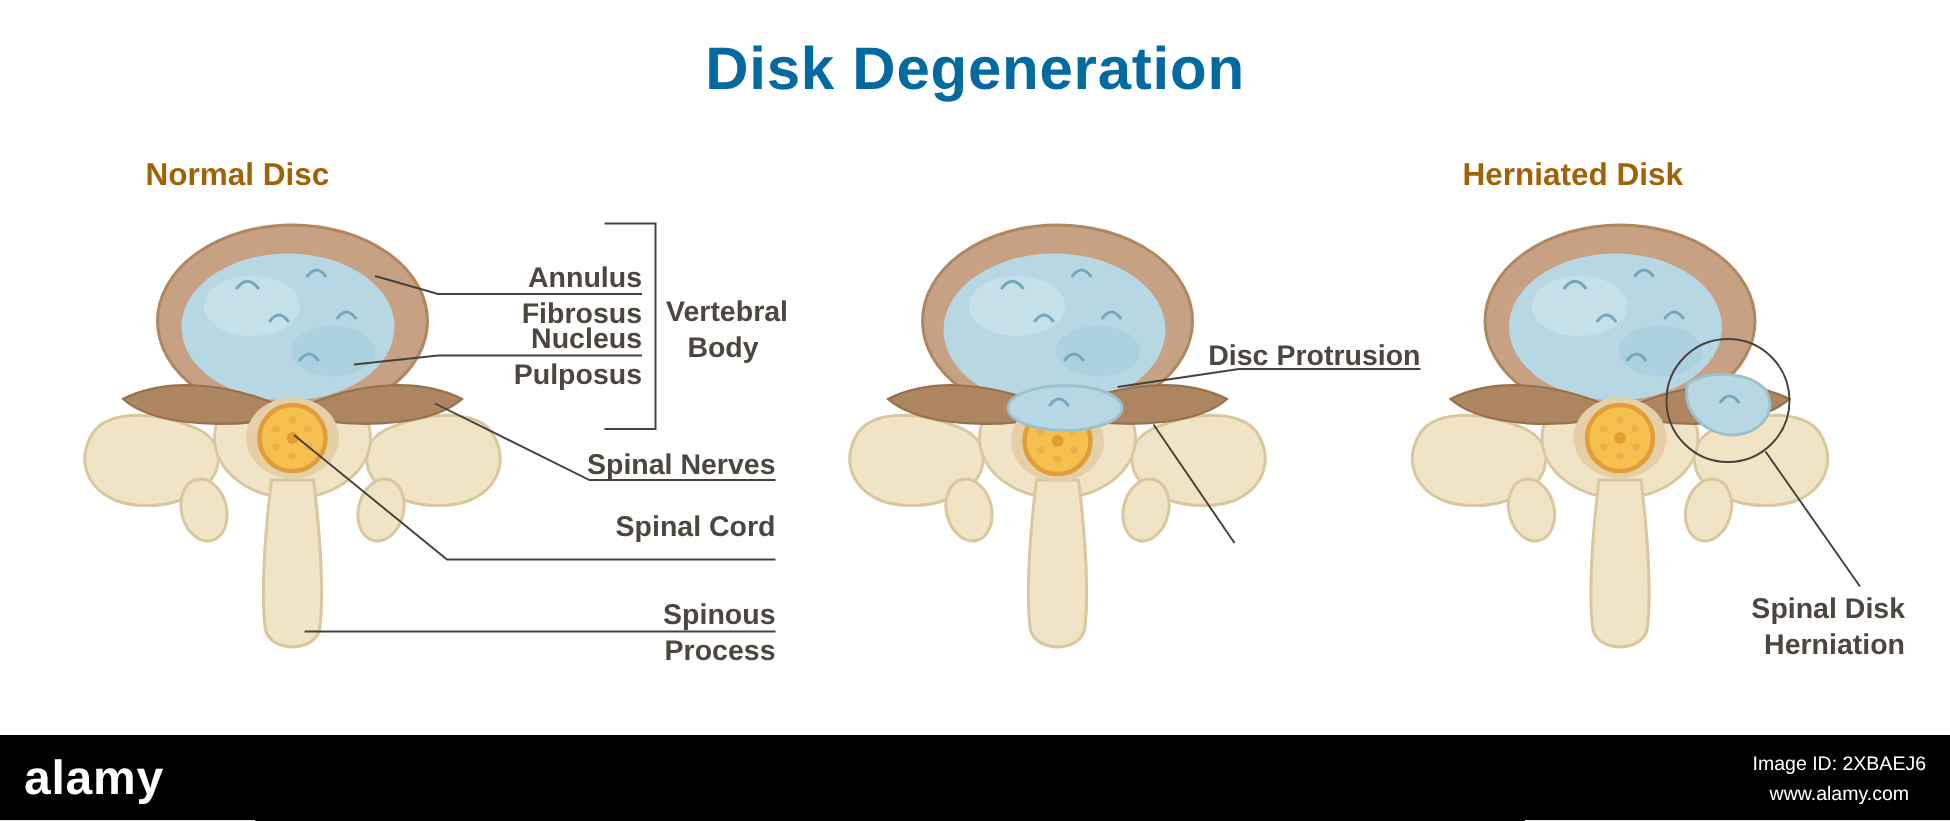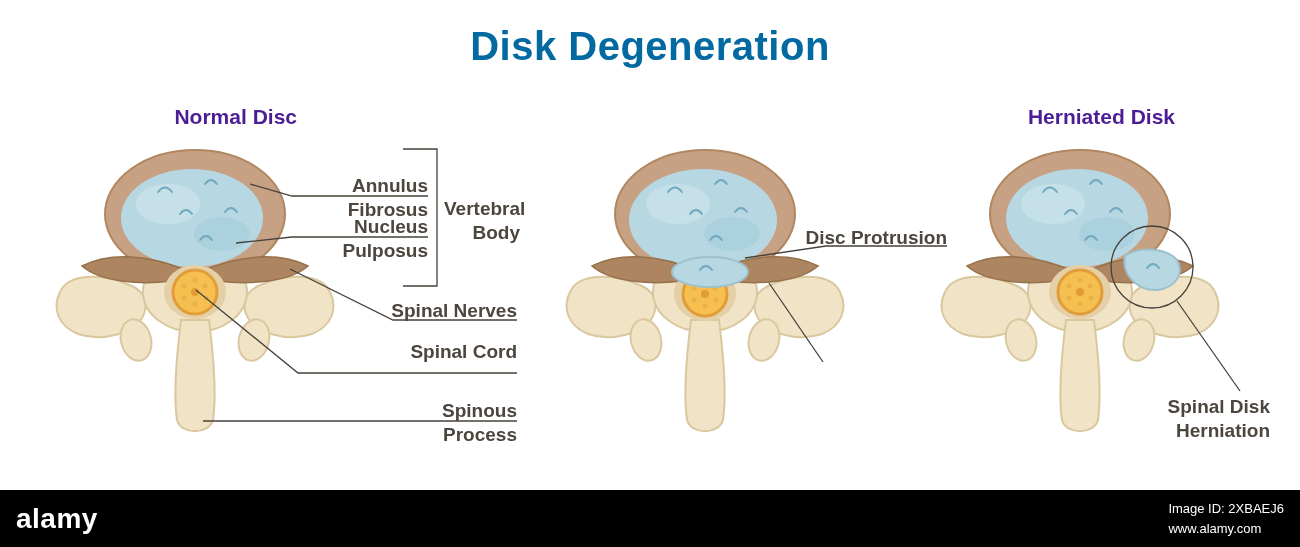--- a/index.html
+++ b/index.html
@@ -1,29 +1,29 @@
 <!DOCTYPE html>
 <html><head>
 <meta charset="utf-8">
 <style>
   html,body{margin:0;padding:0;background:#ffffff;font-family:"Liberation Sans",sans-serif;}
   .canvas{position:relative;width:1300px;height:547px;background:#ffffff;overflow:hidden;}
   .abs{position:absolute;}
   .page-title{left:0;top:24px;width:1300px;text-align:center;font-size:40px;font-weight:bold;
               color:#0369a1;letter-spacing:0.5px;}
-  .section-title{font-size:21px;font-weight:bold;color:#4c1d95;text-align:right;}
+  .section-title{font-size:21px;font-weight:bold;color:#a16207;text-align:left;}
   .lbl{font-size:19px;font-weight:bold;color:#4c463e;line-height:1.25;}
   .r{text-align:right;}
   .c{text-align:center;}
   .overlay{left:0;top:0;pointer-events:none;}
   .overlay polyline,.overlay path,.overlay circle{fill:none;stroke:#46413a;stroke-width:1.3;}
   .footer{position:absolute;left:0;right:0;bottom:0;height:57px;background:#000000;color:#ffffff;
           display:flex;align-items:center;justify-content:space-between;padding:0 16px;box-sizing:border-box;}
-  .brand{font-size:28px;font-weight:bold;letter-spacing:0.5px;}
-  .meta{text-align:left;font-size:13px;line-height:1.5;}
+  .brand{font-size:32px;font-weight:bold;letter-spacing:0.5px;}
+  .meta{text-align:center;font-size:13px;line-height:1.5;}
 </style>
 </head>
 <body>
 
 <div class="canvas">
 
   <div class="abs page-title">Disk Degeneration</div>
 
   <div class="abs section-title" style="left:97px;top:105px;width:200px;">Normal Disc</div>
   <div class="abs section-title" style="left:975px;top:105px;width:200px;">Herniated Disk</div>
@@ -167,21 +167,21 @@
     <polyline points="196,290 298,373 517,373"></polyline>
     <polyline points="203,421 517,421"></polyline>
     <polyline points="745,258 826,246 947,246"></polyline>
     <polyline points="769,283 823,362"></polyline>
     <circle cx="1152" cy="267" r="41"></circle>
     <polyline points="1177,301 1240,391"></polyline>
   </svg>
 
   <div class="abs lbl r" style="left:280px;top:174px;width:148px;">Annulus Fibrosus</div>
   <div class="abs lbl r" style="left:280px;top:215px;width:148px;">Nucleus Pulposus</div>
-  <div class="abs lbl c" style="left:444px;top:197px;width:76px;text-align:right;">Vertebral Body</div>
+  <div class="abs lbl c" style="left:444px;top:197px;width:76px;">Vertebral Body</div>
   <div class="abs lbl r" style="left:370px;top:299px;width:147px;">Spinal Nerves</div>
   <div class="abs lbl r" style="left:370px;top:340px;width:147px;">Spinal Cord</div>
   <div class="abs lbl r" style="left:370px;top:399px;width:147px;">Spinous Process</div>
   <div class="abs lbl r" style="left:800px;top:226px;width:147px;">Disc Protrusion</div>
   <div class="abs lbl r" style="left:1100px;top:395px;width:170px;">Spinal Disk Herniation</div>
 
   <div class="footer">
     <div class="brand">alamy</div>
     <div class="meta">
       <div>Image ID: 2XBAEJ6</div>

